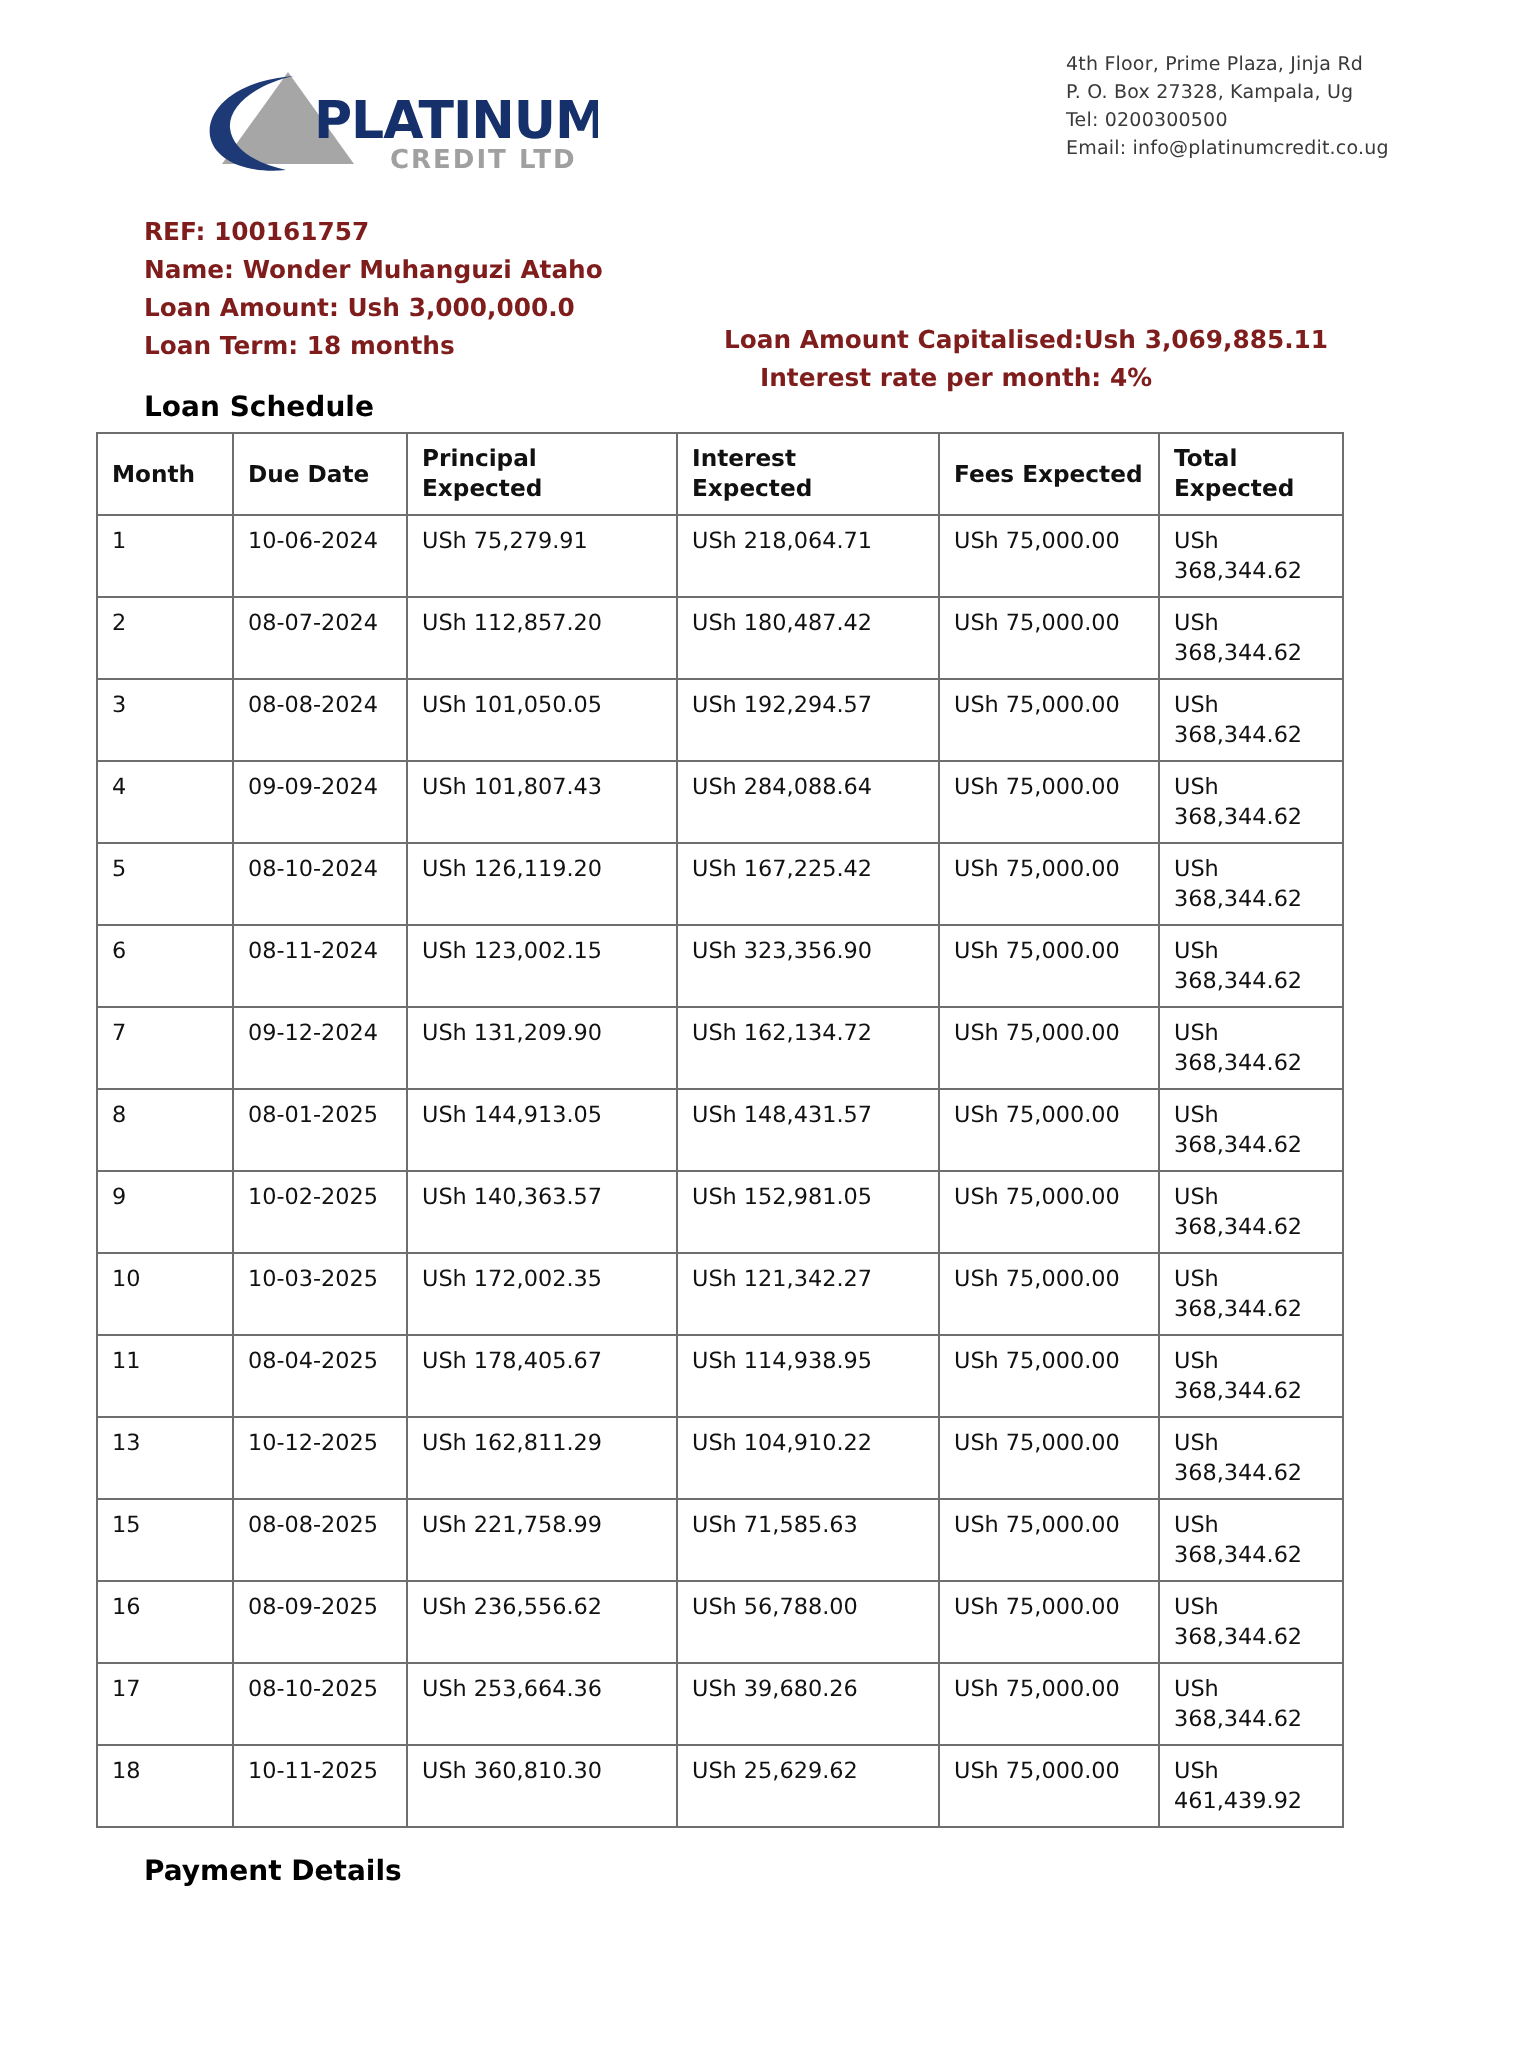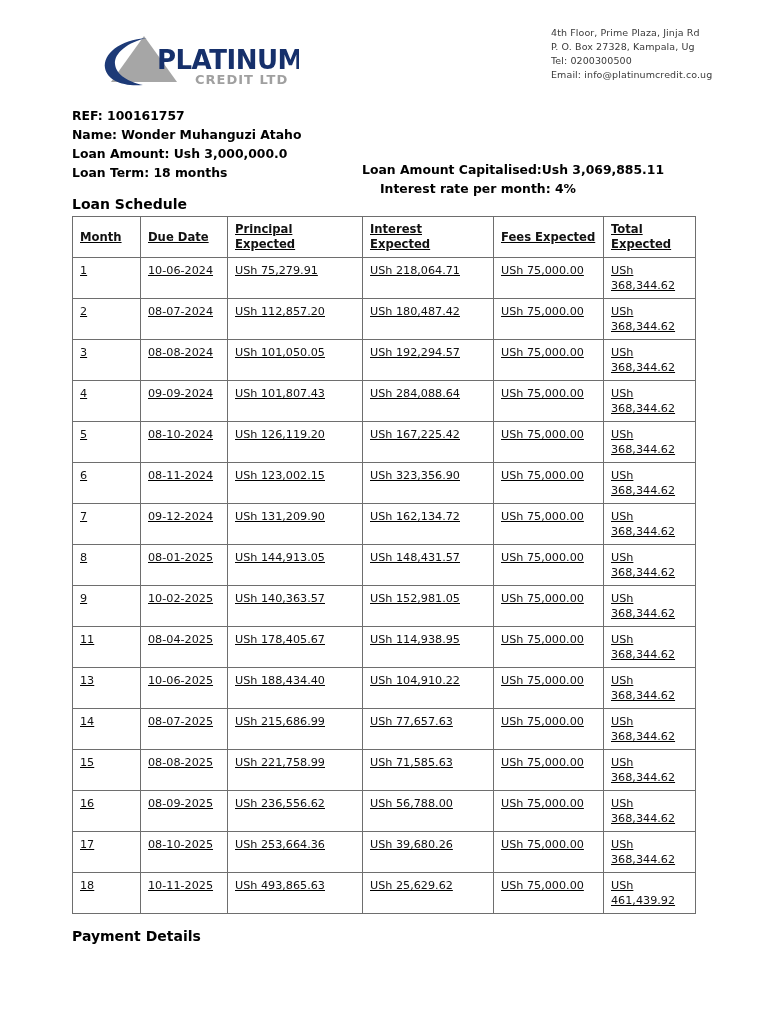--- a/index.html
+++ b/index.html
@@ -39,31 +39,30 @@
   .logo-svg { display:block; }
 
   .contact-block {
     position: absolute;
     left: 533px;
     top: 4px;
     font-size: 9.5px;
     line-height: 14px;
     color: #3a3a3a;
     letter-spacing: 0.1px;
-    margin-left: 18px;
   }
   .contact-block div { white-space: nowrap; }
 
   
   .meta {
     margin: 0 0 0 72px;
     font-size: 12.4px;
     font-weight: bold;
     line-height: 19px;
-    color: #000000;
+    color: #7f1d1d;
   }
   .meta-row {
     position: relative;
     height: 19px;
     white-space: nowrap;
   }
   .meta-right {
     position: absolute;
     left: 290px;
     top: 16px;
@@ -72,24 +71,23 @@
 
   .section-title {
     margin: 14px 0 4px 72px;
     font-size: 14px;
     font-weight: bold;
   }
 
   
   table.doc {
     border-collapse: collapse;
-    margin-left: 72px;
+    margin-left: 48px;
     width: 623px;
     table-layout: fixed;
-    text-decoration: underline;
   }
   table.doc td, table.doc th {
     border: 1px solid #6e6e6e;
     padding: 4px 7px;
     font-size: 11.2px;
     text-align: left;
     vertical-align: top;
     line-height: 15px;
     font-weight: normal;
     color: #111;
@@ -242,40 +240,40 @@
         </tr>
         <tr>
           <td>9</td>
           <td>10-02-2025</td>
           <td>USh 140,363.57</td>
           <td>USh 152,981.05</td>
           <td>USh 75,000.00</td>
           <td>USh 368,344.62</td>
         </tr>
         <tr>
+          <td>10</td>
+          <td>10-03-2025</td>
+          <td>USh 172,002.35</td>
+          <td>USh 121,342.27</td>
+          <td>USh 75,000.00</td>
+          <td>USh 368,344.62</td>
+        </tr>
+        <tr>
           <td>11</td>
           <td>08-04-2025</td>
           <td>USh 178,405.67</td>
           <td>USh 114,938.95</td>
           <td>USh 75,000.00</td>
           <td>USh 368,344.62</td>
         </tr>
         <tr>
           <td>13</td>
-          <td>10-06-2025</td>
-          <td>USh 188,434.40</td>
+          <td>10-12-2025</td>
+          <td>USh 162,811.29</td>
           <td>USh 104,910.22</td>
-          <td>USh 75,000.00</td>
-          <td>USh 368,344.62</td>
-        </tr>
-        <tr>
-          <td>14</td>
-          <td>08-07-2025</td>
-          <td>USh 215,686.99</td>
-          <td>USh 77,657.63</td>
           <td>USh 75,000.00</td>
           <td>USh 368,344.62</td>
         </tr>
         <tr>
           <td>15</td>
           <td>08-08-2025</td>
           <td>USh 221,758.99</td>
           <td>USh 71,585.63</td>
           <td>USh 75,000.00</td>
           <td>USh 368,344.62</td>
@@ -292,21 +290,21 @@
           <td>17</td>
           <td>08-10-2025</td>
           <td>USh 253,664.36</td>
           <td>USh 39,680.26</td>
           <td>USh 75,000.00</td>
           <td>USh 368,344.62</td>
         </tr>
         <tr>
           <td>18</td>
           <td>10-11-2025</td>
-          <td>USh 493,865.63</td>
+          <td>USh 360,810.30</td>
           <td>USh 25,629.62</td>
           <td>USh 75,000.00</td>
           <td>USh 461,439.92</td>
         </tr>
       </tbody>
   </table>
 
   <div class="section-title">Payment Details</div>
 
 </div>

